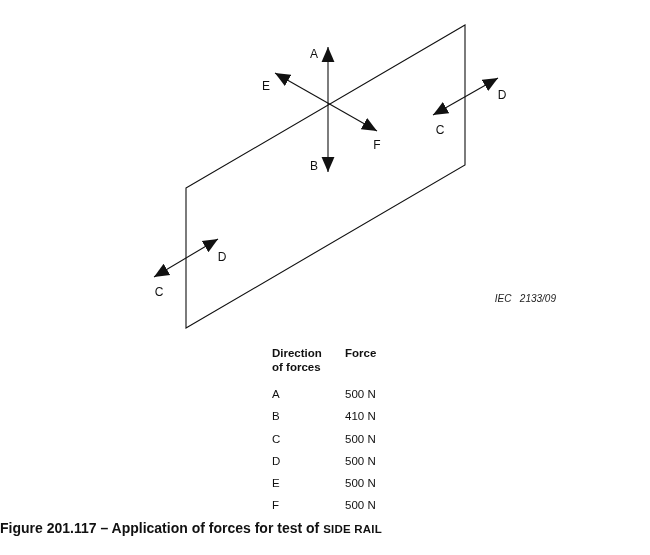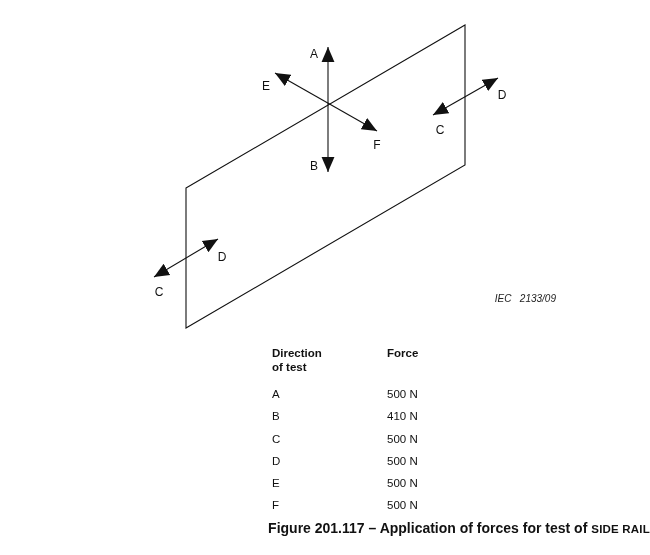--- a/index.html
+++ b/index.html
@@ -26,32 +26,32 @@
     fill: #222222;
   }
   .force-table {
     position: absolute;
     left: 272px;
     top: 346px;
     width: 170px;
     font-size: 11.5px;
     line-height: 14px;
   }
-  .force-table .trow { display: flex; gap: 42px; }
+  .force-table .trow { display: flex; }
   .force-table .thead { font-weight: bold; }
   .force-table .c1 { width: 73px; }
   .force-table .c1 span { display: block; }
   .force-table .tbody { margin-top: 13px; }
   .force-table .tbody .trow { height: 22.3px; }
   .caption {
     position: absolute;
     left: 0;
     top: 520px;
     width: 650px;
-    text-align: right;
+    text-align: left;
     font-weight: bold;
     font-size: 14px;
     white-space: nowrap;
   }
   .caption .term { font-size: 11.5px; margin-left: 4px; letter-spacing: 0.2px; }
 </style>
 </head>
 <body>
 
 <div class="page">
@@ -82,21 +82,21 @@
     <text x="159" y="296" text-anchor="middle">C</text>
     <text x="222" y="261" text-anchor="middle">D</text>
 
     <text class="credit" x="556" y="302" text-anchor="end">IEC&nbsp;&nbsp;&nbsp;2133/09</text>
   </svg>
 
   <div class="force-table">
     <div class="trow thead">
       <div class="c1">
         <span>Direction</span>
-        <span>of test</span>
+        <span>of forces</span>
       </div>
       <div class="c2">Force</div>
     </div>
     <div class="tbody">
       <div class="trow">
         <div class="c1">A</div>
         <div class="c2">500 N</div>
       </div>
       <div class="trow">
         <div class="c1">B</div>

